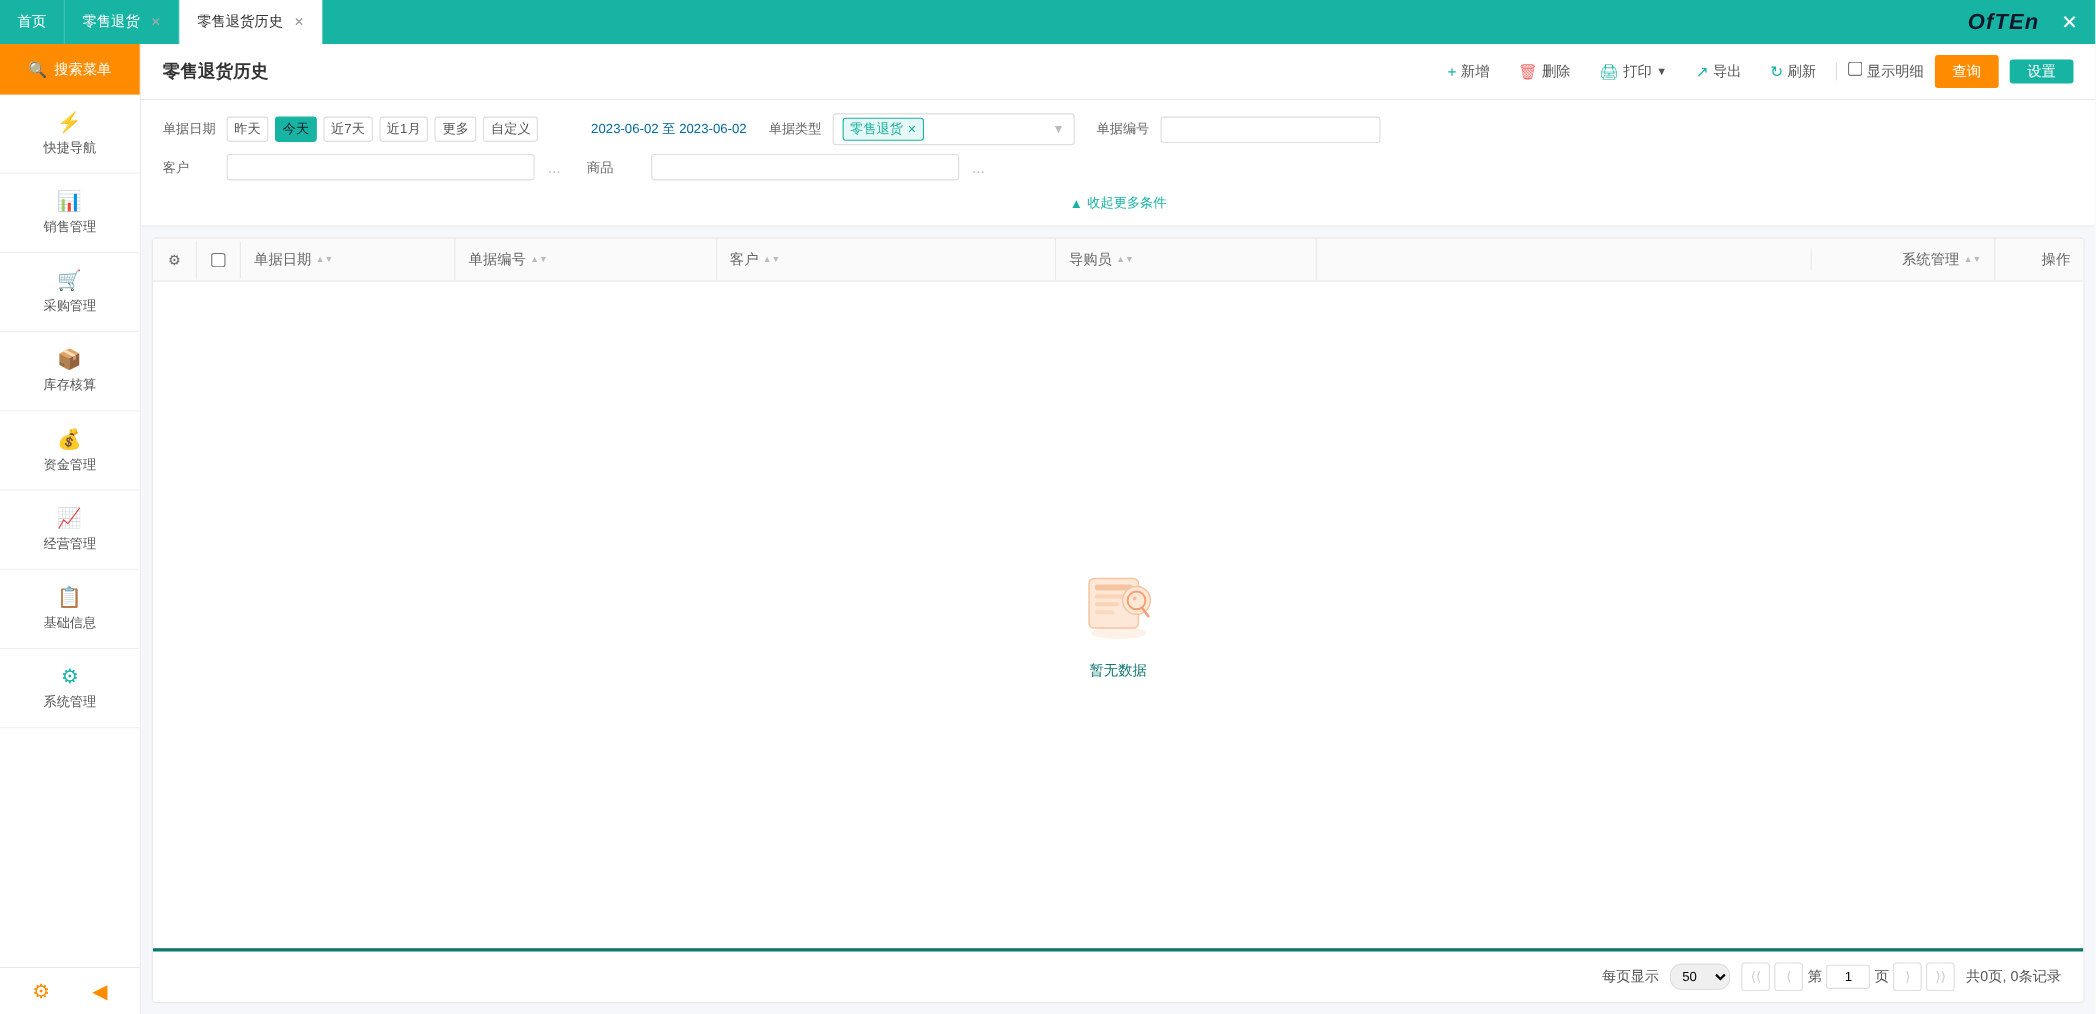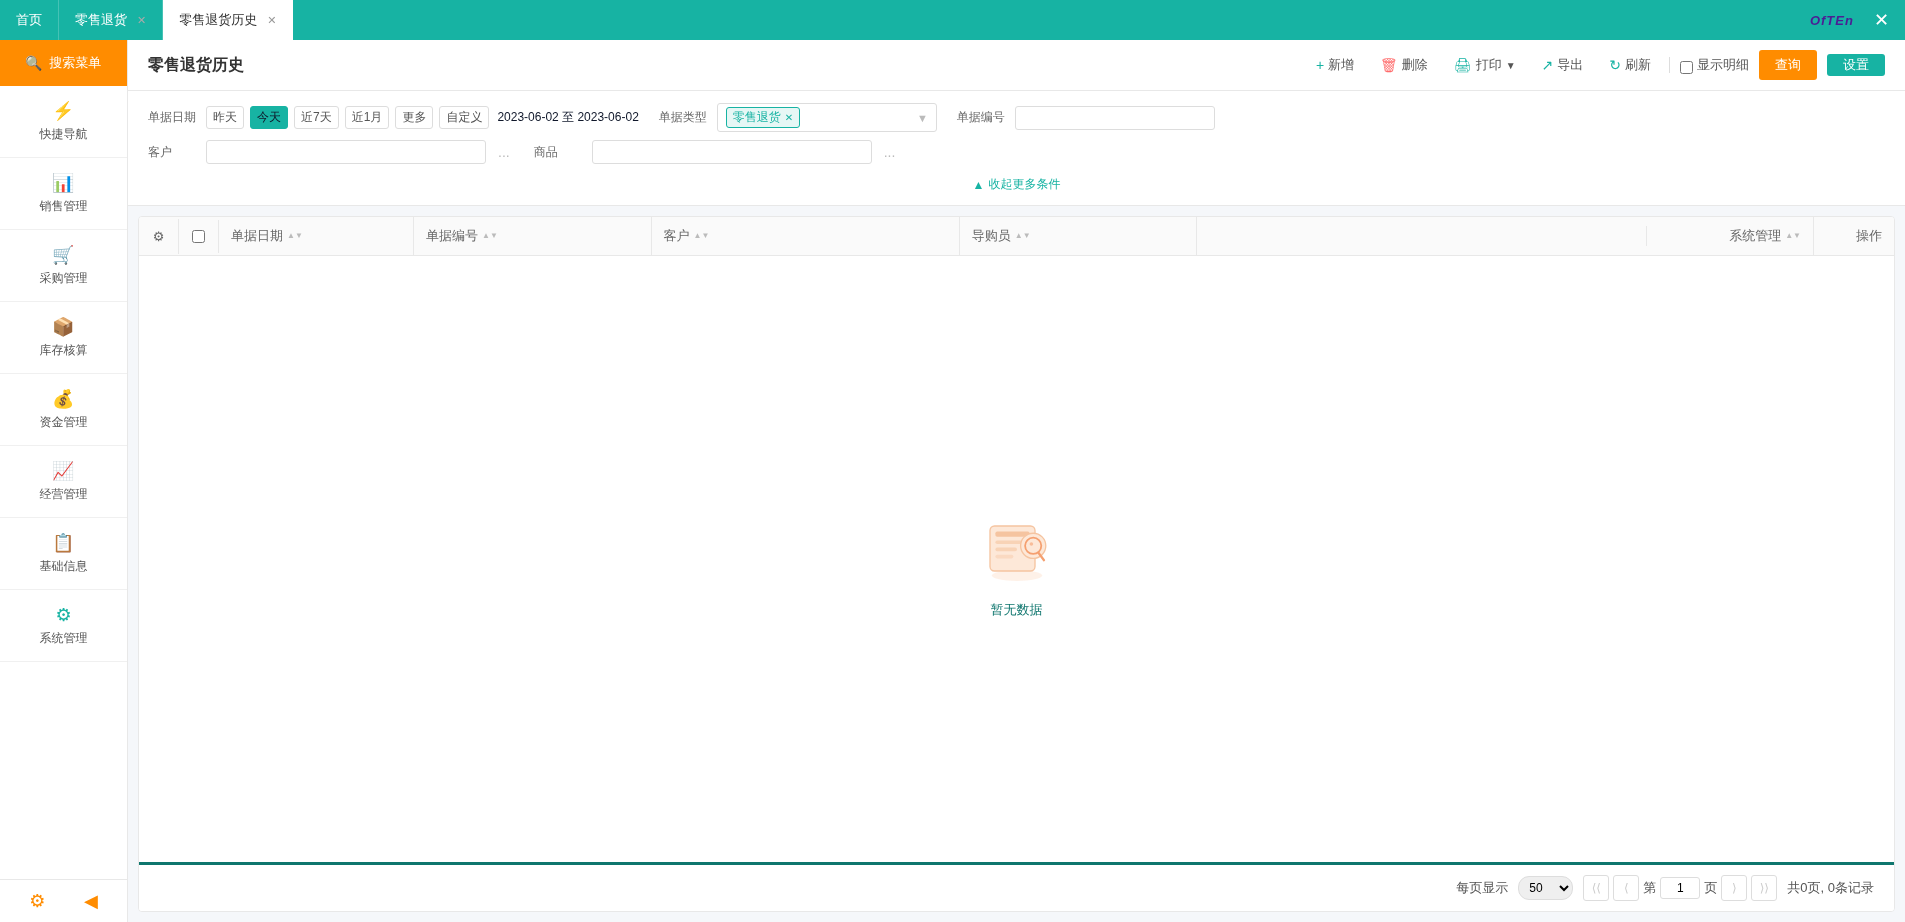--- a/index.html
+++ b/index.html
@@ -41,22 +41,22 @@
       cursor: pointer;
     }
     .tab-item.active .tab-close { color: #999; }
     .top-bar-right {
       display: flex;
       align-items: center;
       padding-right: 16px;
       gap: 12px;
     }
     .top-bar-right .brand {
-      color: #4c1d95;
-      font-size: 13px;
+      color: #0f172a;
+      font-size: 20px;
       font-weight: bold;
       font-style: italic;
       letter-spacing: 1px;
     }
     .window-close {
       color: #fff;
       font-size: 18px;
       cursor: pointer;
       margin-left: 8px;
     }
@@ -179,21 +179,21 @@
       background: #17b3a3;
       color: #fff;
       border: none;
       padding: 2px 16px;
       border-radius: 3px;
       font-size: 13px;
       cursor: pointer;
     }
     .show-detail-label {
       display: flex;
-      align-items: flex-end;
+      align-items: flex-start;
       gap: 4px;
       font-size: 13px;
       color: #555;
     }
     .show-detail-label input { cursor: pointer; }
 
     
     .filter-area {
       background: #fff;
       padding: 12px 20px;
@@ -233,21 +233,22 @@
       font-size: 12px;
       background: #fff;
     }
     .date-filter-btn.active {
       background: #17b3a3;
       color: #0f172a;
       border-color: #17b3a3;
     }
     .date-range {
       font-size: 12px;
-      color: #0f172a;
+      color: #0369a1;
+      margin-left: 40px;
     }
     .filter-input {
       border: 1px solid #ddd;
       border-radius: 3px;
       padding: 4px 8px;
       font-size: 12px;
       color: #333;
       outline: none;
       min-width: 160px;
     }

